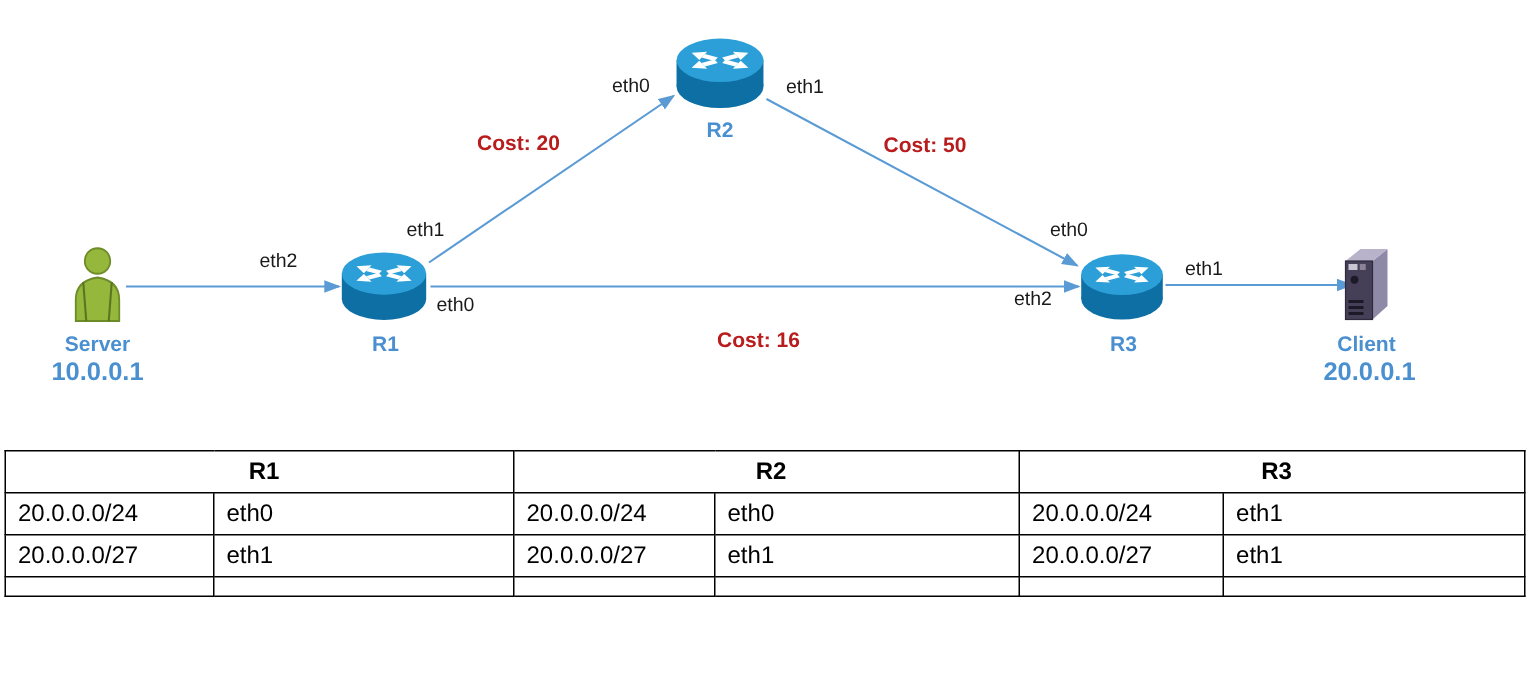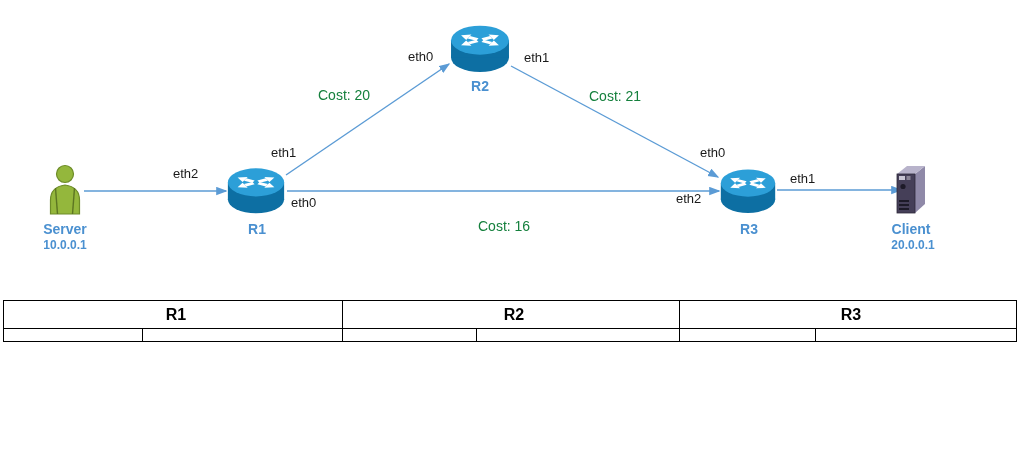--- a/index.html
+++ b/index.html
@@ -3,23 +3,23 @@
 <meta charset="utf-8">
 <style>
   html,body{margin:0;padding:0;background:#fff;}
   body{width:1024px;height:449px;overflow:hidden;font-family:"Liberation Sans",sans-serif;}
   .stage{position:relative;width:1024px;height:449px;background:#fff;}
   .diagram{position:absolute;left:0;top:0;width:1024px;height:300px;}
   .links{position:absolute;left:0;top:0;}
   .icon{position:absolute;}
   .lbl{position:absolute;white-space:nowrap;line-height:1.1;}
   .eth{font-size:13px;color:#1a1a1a;}
-  .cost{font-size:14px;font-weight:normal;color:#15803d;}
+  .cost{font-size:14px;font-weight:bold;color:#b91c1c;}
   .node-name{font-size:14px;font-weight:bold;color:#4a90d0;transform:translateX(-50%);text-align:center;}
-  .node-ip{font-size:12px;font-weight:bold;color:#4a90d0;transform:translateX(-50%);text-align:center;}
+  .node-ip{font-size:17px;font-weight:bold;color:#4a90d0;transform:translateX(-50%);text-align:center;}
   table.rt{position:absolute;left:3px;top:300px;width:1013px;border-collapse:collapse;table-layout:fixed;}
   table.rt td{border:1.5px solid #000;padding:0 2px 0 8px;font-size:16px;color:#000;height:27px;
               overflow:hidden;white-space:nowrap;background:#fff;}
   td.title-cell{text-align:center;color:#c00000;font-weight:bold;font-size:17px;padding:0;height:26px;}
   td.head-cell{font-weight:bold;}
   tr.partial td{height:12px;}
 </style>
 </head>
 <body>
 
@@ -104,21 +104,21 @@
     <div class="lbl eth" style="left:173px;top:167px">eth2</div>
     <div class="lbl eth" style="left:271px;top:146px">eth1</div>
     <div class="lbl eth" style="left:291px;top:196px">eth0</div>
     <div class="lbl eth" style="left:408px;top:50px">eth0</div>
     <div class="lbl eth" style="left:524px;top:51px">eth1</div>
     <div class="lbl eth" style="left:700px;top:146px">eth0</div>
     <div class="lbl eth" style="left:676px;top:192px">eth2</div>
     <div class="lbl eth" style="left:790px;top:172px">eth1</div>
 
     <div class="lbl cost" style="left:318px;top:88px">Cost: 20</div>
-    <div class="lbl cost" style="left:589px;top:89px">Cost: 21</div>
+    <div class="lbl cost" style="left:589px;top:89px">Cost: 50</div>
     <div class="lbl cost" style="left:478px;top:219px">Cost: 16</div>
 
     <div class="lbl node-name" style="left:65px;top:222px">Server</div>
     <div class="lbl node-ip" style="left:65px;top:239px">10.0.0.1</div>
     <div class="lbl node-name" style="left:257px;top:222px">R1</div>
     <div class="lbl node-name" style="left:480px;top:79px">R2</div>
     <div class="lbl node-name" style="left:749px;top:222px">R3</div>
     <div class="lbl node-name" style="left:911px;top:222px">Client</div>
     <div class="lbl node-ip" style="left:913px;top:239px">20.0.0.1</div>
   </div>
@@ -131,20 +131,36 @@
         <col style="width:203px">
       <col style="width:136px">
         <col style="width:201px">
     </colgroup>
     <tbody>
         <tr>
       <td class="title-cell" colspan="2">R1</td>
       <td class="title-cell" colspan="2">R2</td>
       <td class="title-cell" colspan="2">R3</td>
     </tr>
+    <tr>
+      <td>20.0.0.0/24</td>
+      <td>eth0</td>
+      <td>20.0.0.0/24</td>
+      <td>eth0</td>
+      <td>20.0.0.0/24</td>
+      <td>eth1</td>
+    </tr>
+    <tr>
+      <td>20.0.0.0/27</td>
+      <td>eth1</td>
+      <td>20.0.0.0/27</td>
+      <td>eth1</td>
+      <td>20.0.0.0/27</td>
+      <td>eth1</td>
+    </tr>
     <tr class="partial">
       <td></td>
           <td></td>
       <td></td>
           <td></td>
       <td></td>
           <td></td>
     </tr>
   </tbody>
     </table>

